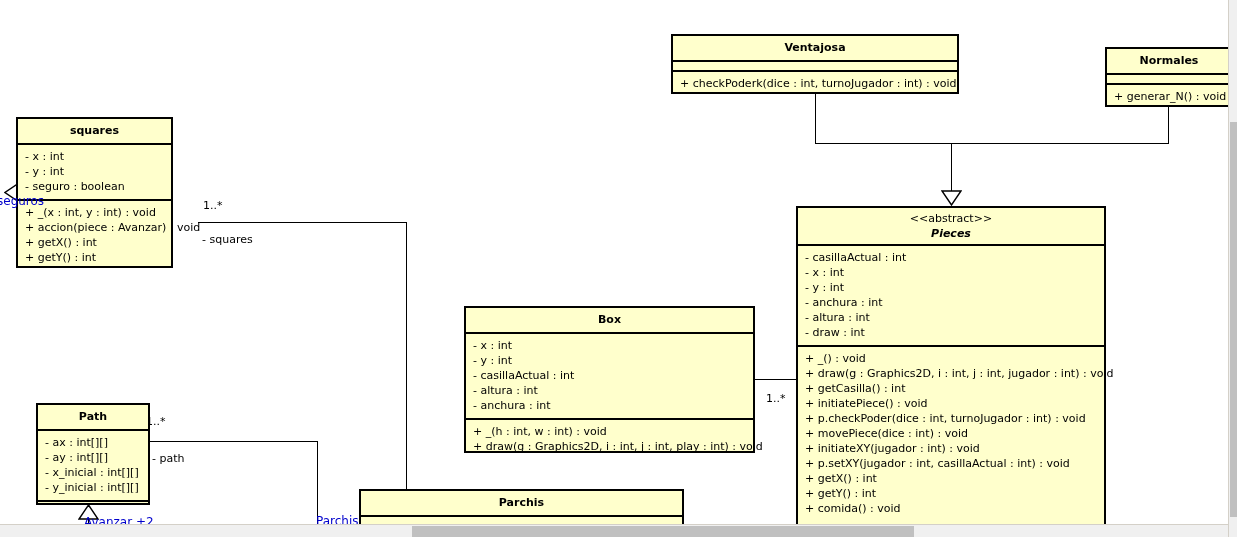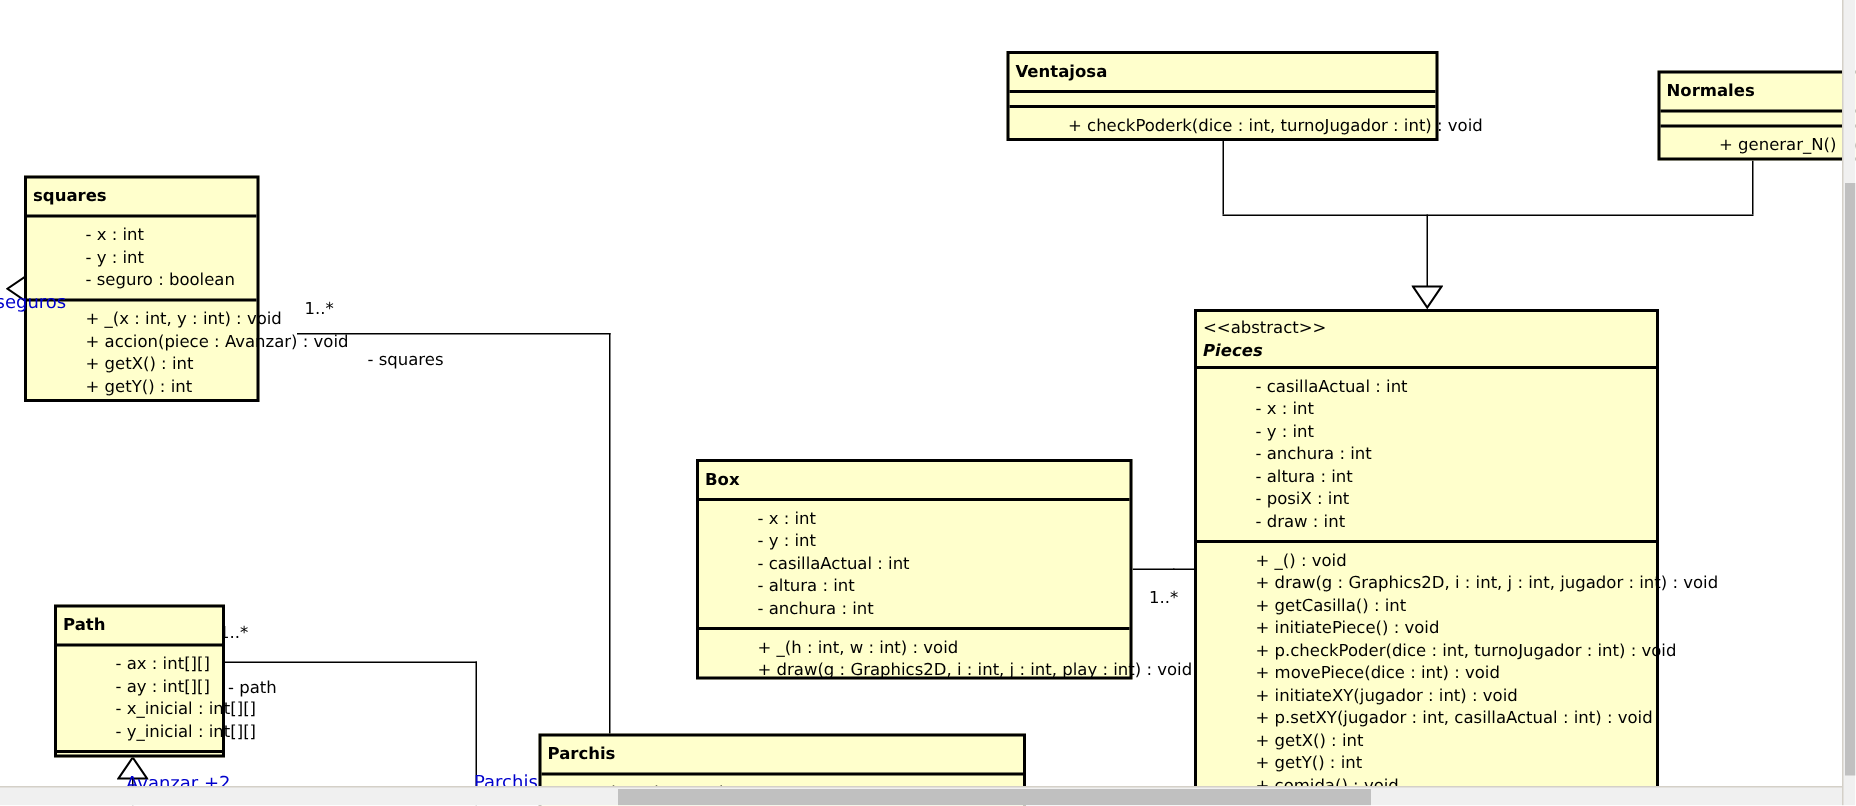--- a/index.html
+++ b/index.html
@@ -18,21 +18,21 @@
 
   
   .uml-class {
     position: absolute;
     background: #ffffcc;
     border: 2px solid #000000;
     box-sizing: border-box;
     z-index: 5;
   }
   .uml-header {
-    text-align: left;
+    text-align: center;
     font-size: 11px;
     font-weight: bold;
     color: #000000;
     padding: 5px 4px 5px 4px;
     line-height: 14px;
     box-sizing: border-box;
   }
   .uml-header.abstract-head {
     padding: 3px 4px 3px 4px;
   }
@@ -48,21 +48,20 @@
     font-weight: bold;
     font-size: 11px;
     line-height: 15px;
   }
   .uml-sep {
     border-top: 2px solid #000000;
   }
   .uml-compartment {
     padding: 4px 7px 5px 7px;
     box-sizing: border-box;
-    margin-left: 32px;
   }
   .uml-compartment.empty {
     height: 8px;
     padding: 0;
   }
   .uml-row {
     font-size: 11px;
     line-height: 15px;
     color: #000000;
     white-space: nowrap;
@@ -181,21 +180,21 @@
     <svg width="21" height="16" viewBox="0 0 21 16">
       <polygon points="10.5,1 20,15 1,15" fill="#ffffff" stroke="#000000" stroke-width="1.4"></polygon>
     </svg>
   </div>
   <div class="line-v" style="left:88px; top:518px; height:19px;"></div>
   <div class="edge-label-blue" style="left:84px; top:515px;">Avanzar  +2</div>
 
   <div class="edge-label-blue" style="left:316px; top:514px;">Parchis</div>
 
   <div class="edge-label" style="left:203px; top:199px;">1..*</div>
-  <div class="edge-label" style="left:202px; top:233px;margin-left:43px;">- squares</div>
+  <div class="edge-label" style="left:202px; top:233px;">- squares</div>
   <div class="edge-label" style="left:146px; top:415px;">1..*</div>
   <div class="edge-label" style="left:152px; top:452px;">- path</div>
   <div class="edge-label" style="left:766px; top:392px;">1..*</div>
 
   <div class="uml-class" style="left:16px; top:117px; width:157px; height:151px;">
     <div class="uml-header">squares</div>
     <div class="uml-sep"></div>
     <div class="uml-compartment">
       <div class="uml-row">- x : int</div>
       <div class="uml-row">- y : int</div>
@@ -245,21 +244,20 @@
       <span class="uml-stereotype">&lt;&lt;abstract&gt;&gt;</span>
       <span class="uml-name-italic">Pieces</span>
     </div>
     <div class="uml-sep"></div>
     <div class="uml-compartment">
       <div class="uml-row">- casillaActual : int</div>
       <div class="uml-row">- x : int</div>
       <div class="uml-row">- y : int</div>
       <div class="uml-row">- anchura : int</div>
       <div class="uml-row">- altura : int</div>
-      <div class="uml-row">- posiX : int</div>
       <div class="uml-row">- draw : int</div>
     </div>
     <div class="uml-sep"></div>
     <div class="uml-compartment">
       <div class="uml-row">+ _() : void</div>
       <div class="uml-row">+ draw(g : Graphics2D, i : int, j : int, jugador : int) : void</div>
       <div class="uml-row">+ getCasilla() : int</div>
       <div class="uml-row">+ initiatePiece() : void</div>
       <div class="uml-row">+ p.checkPoder(dice : int, turnoJugador : int) : void</div>
       <div class="uml-row">+ movePiece(dice : int) : void</div>

